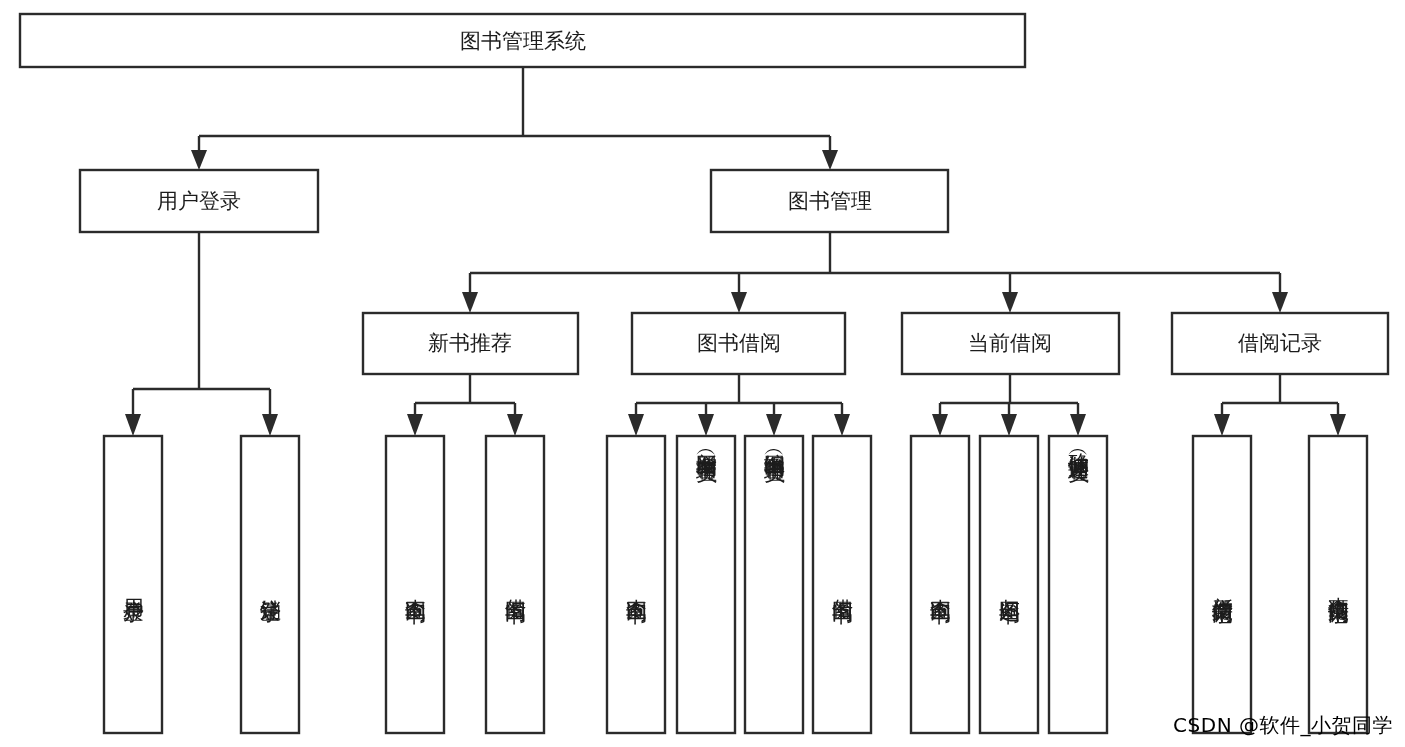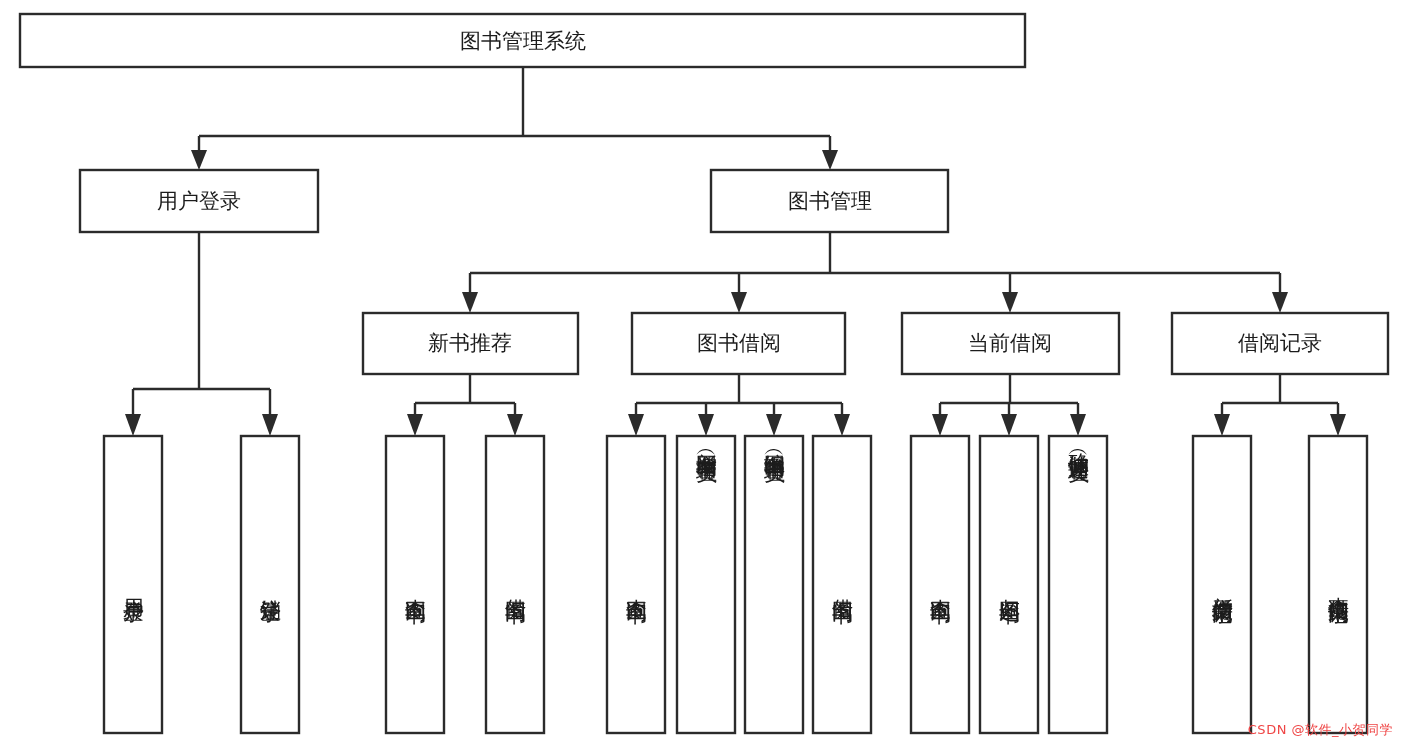--- a/index.html
+++ b/index.html
@@ -66,22 +66,22 @@
     color: #1c1c1c;
     letter-spacing: 1.5px;
     text-align: center;
     white-space: nowrap;
   }
   #watermark {
     position: absolute;
     right: 12px;
     bottom: 8px;
     font-family: "DejaVu Sans", "Liberation Sans", sans-serif;
-    font-size: 13px;
-    color: #ef4444;
+    font-size: 20px;
+    color: #000000;
     letter-spacing: 0.5px;
     white-space: nowrap;
     user-select: none;
     margin-top: 24px;
   }
 </style>
 </head>
 <body>
 
 <div id="diagram-root">

